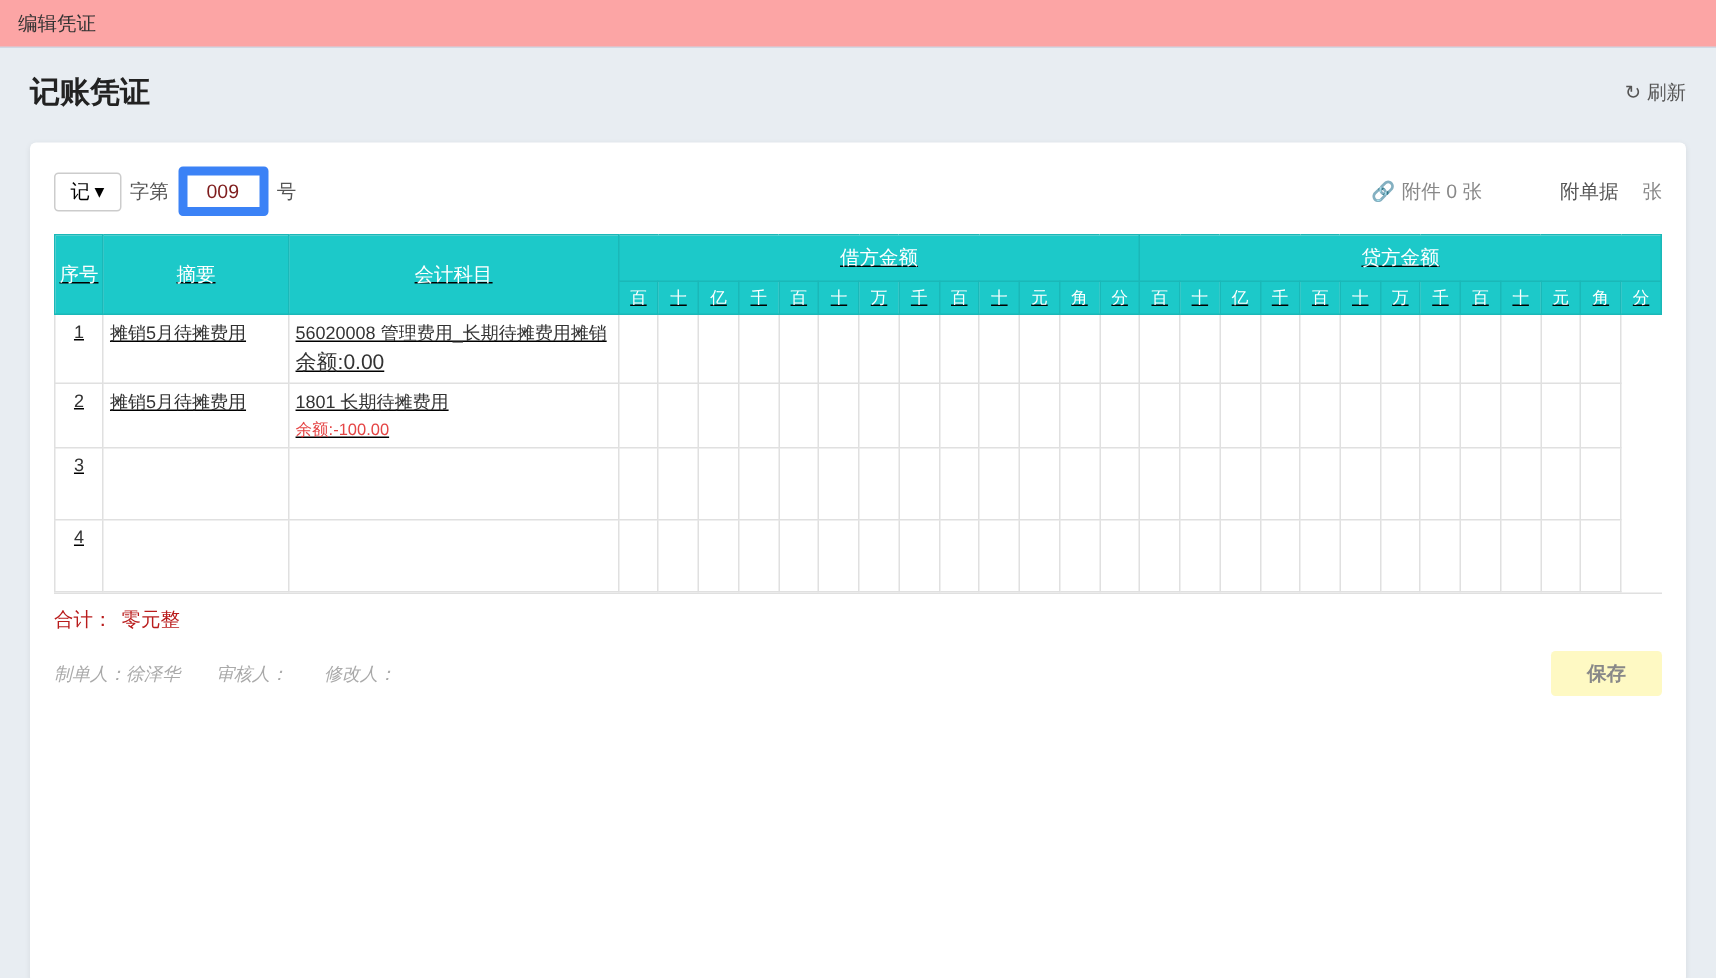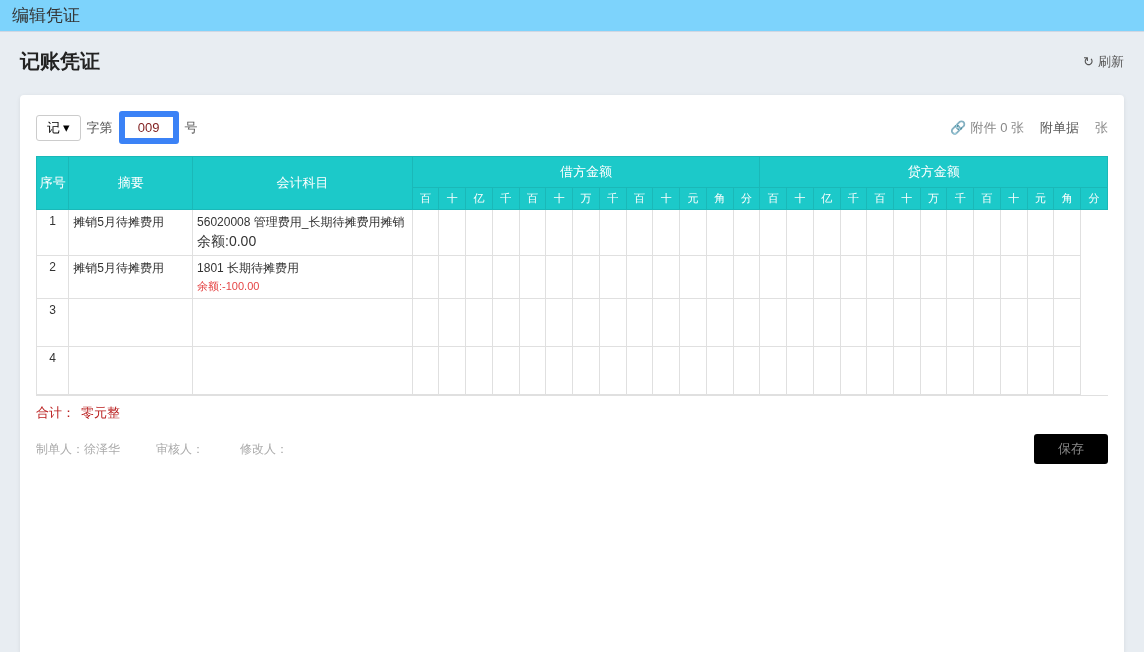--- a/index.html
+++ b/index.html
@@ -5,24 +5,24 @@
     * { box-sizing: border-box; margin: 0; padding: 0; }
     body {
       font-family: 'Microsoft YaHei', 'SimHei', sans-serif;
       font-size: 13px;
       background: #e8edf2;
       width: 1144px;
       height: 652px;
       overflow: hidden;
     }
     .title-bar {
-      background: #7dd3fc;
+      background: #fca5a5;
       border-bottom: 1px solid #d0d7e3;
       padding: 6px 12px;
-      font-size: 17px;
+      font-size: 13px;
       color: #333;
       height: 32px;
       display: flex;
       align-items: center;
     }
     .main-content {
       background: #e8edf2;
       padding: 16px 20px;
       height: calc(652px - 32px);
       overflow: hidden;
@@ -113,31 +113,33 @@
       display: flex;
       align-items: center;
       gap: 4px;
     }
     .attach-btn {
       color: #555;
       font-size: 13px;
       cursor: pointer;
       background: none;
       border: none;
+      margin-left: 36px;
     }
     .attach-num {
       color: #888;
       font-size: 13px;
     }
 
     
     .voucher-table {
       width: 100%;
       border-collapse: collapse;
       font-size: 12px;
+      text-decoration: underline;
     }
     .voucher-table th {
       background: #1cc9c9;
       color: #fff;
       text-align: center;
       padding: 6px 2px;
       border: 1px solid #1ab8b8;
       font-weight: normal;
     }
     .th-debit, .th-credit {
@@ -178,30 +180,32 @@
     .footer-row {
       display: flex;
       align-items: center;
       justify-content: space-between;
       margin-top: 8px;
       font-size: 12px;
       color: #aaa;
     }
     .footer-info {
       display: flex;
-      gap: 36px;
+      gap: 24px;
+      font-style: italic;
     }
     .save-btn {
-      background: #000000;
+      background: #fef9c3;
       color: #888;
       border: none;
       border-radius: 3px;
       padding: 6px 24px;
       font-size: 13px;
       cursor: pointer;
+      font-weight: bold;
     }
     .empty-row td {
       height: 48px;
     }
     .row-with-data td {
       height: auto;
     }
     thead tr:first-child th {
       font-size: 13px;
     }

